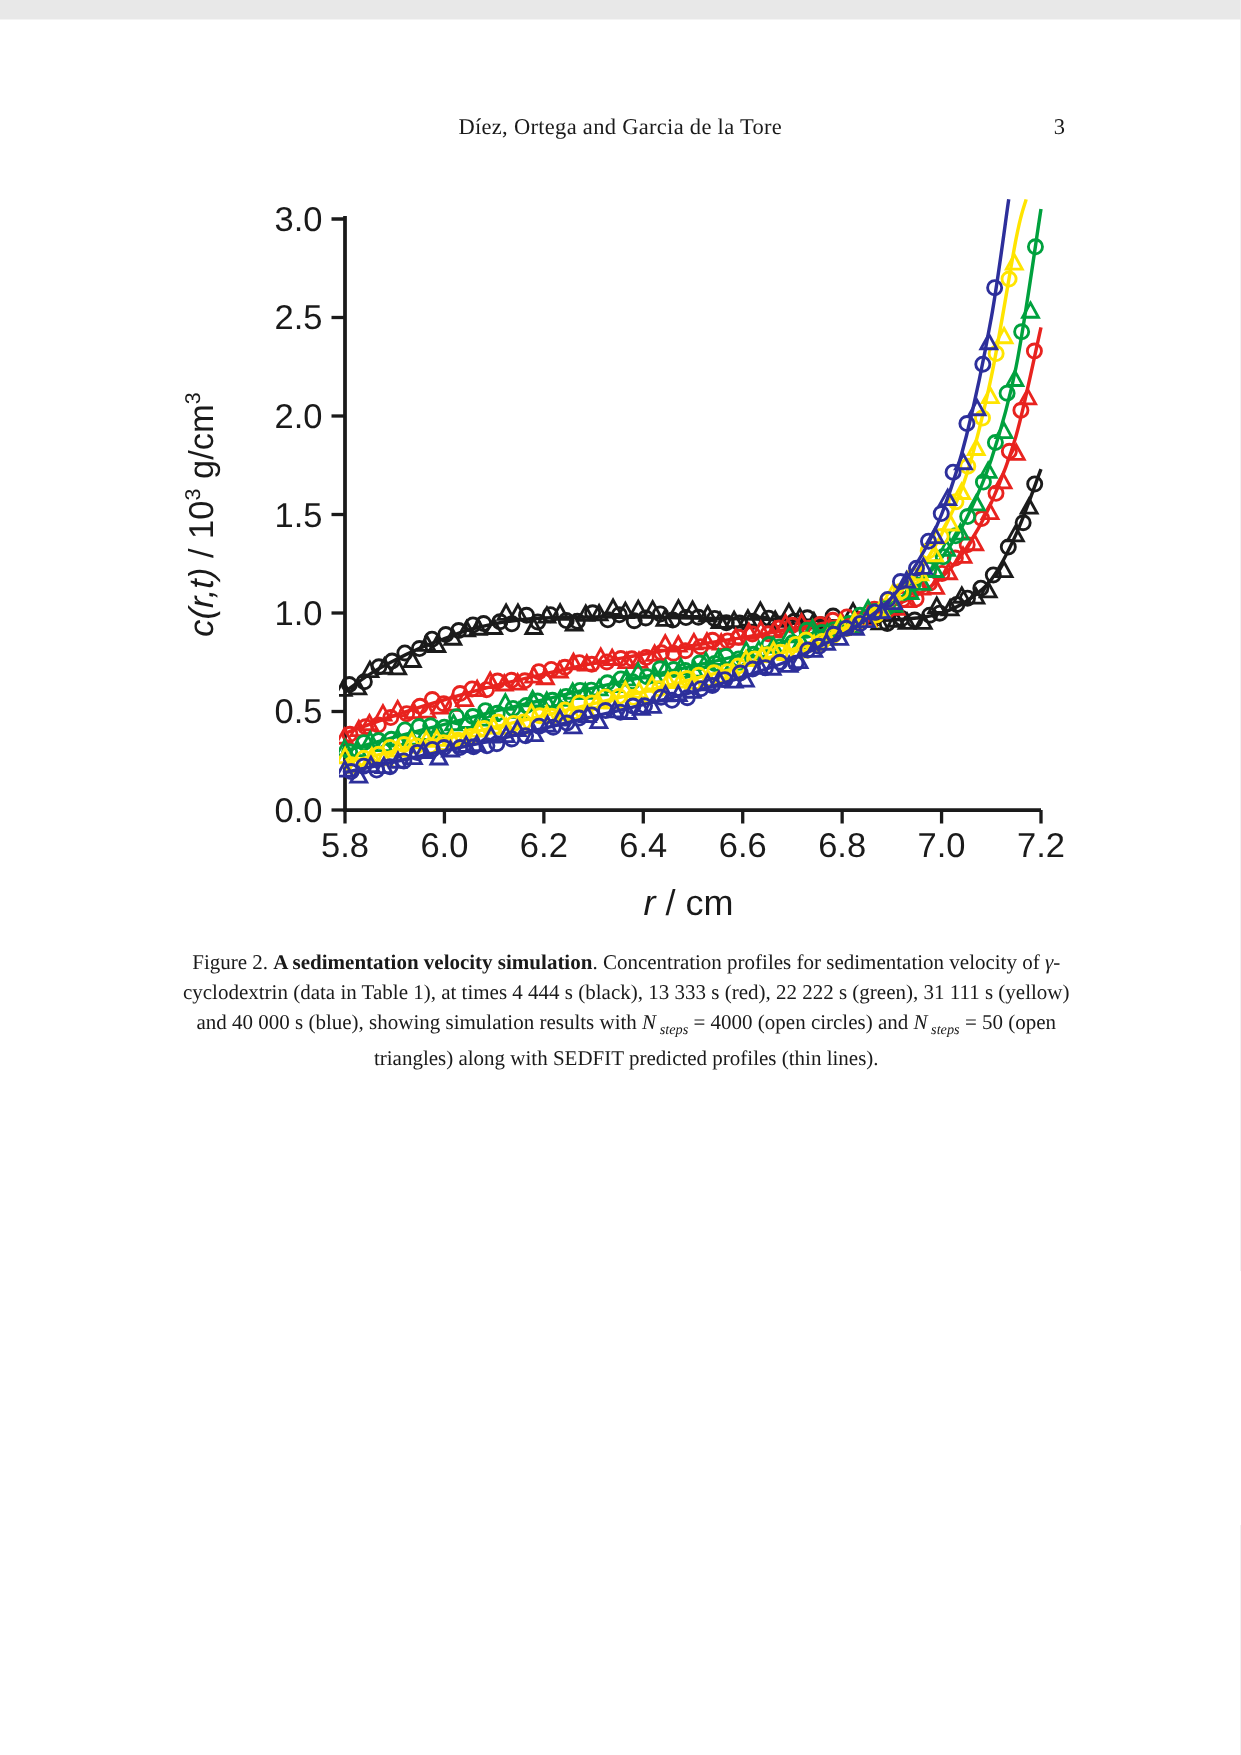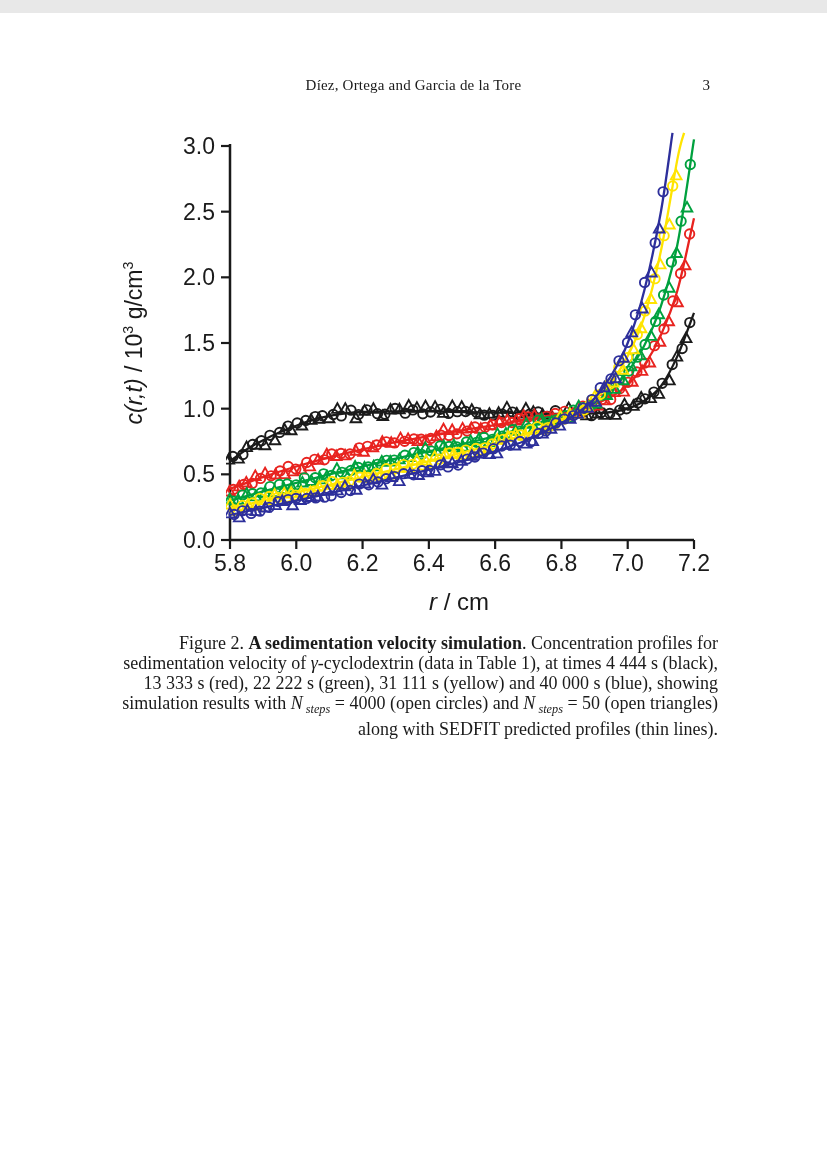--- a/index.html
+++ b/index.html
@@ -11,21 +11,21 @@
   .header-title{
     position:absolute; left:0; right:0; top:64px; text-align:center;
     font-size:15px; letter-spacing:0.2px;
   }
   .page-number{
     position:absolute; top:64px; right:117px; font-size:15px;
   }
   .chart-svg{ position:absolute; left:0; top:0; }
   .caption{
     position:absolute; left:117px; top:620px; width:601px;
-    font-size:18px; line-height:20px; text-align:right; margin:0;
+    font-size:14px; line-height:20px; text-align:center; margin:0;
   }
   .rn{ font-style:normal; }
   .rb{ font-weight:bold; }
   .ri{ font-style:italic; }
   .rsub{ font-style:italic; font-size:0.68em; vertical-align:-0.32em; }
 </style>
 </head>
 <body>
 
 <div class="page">

